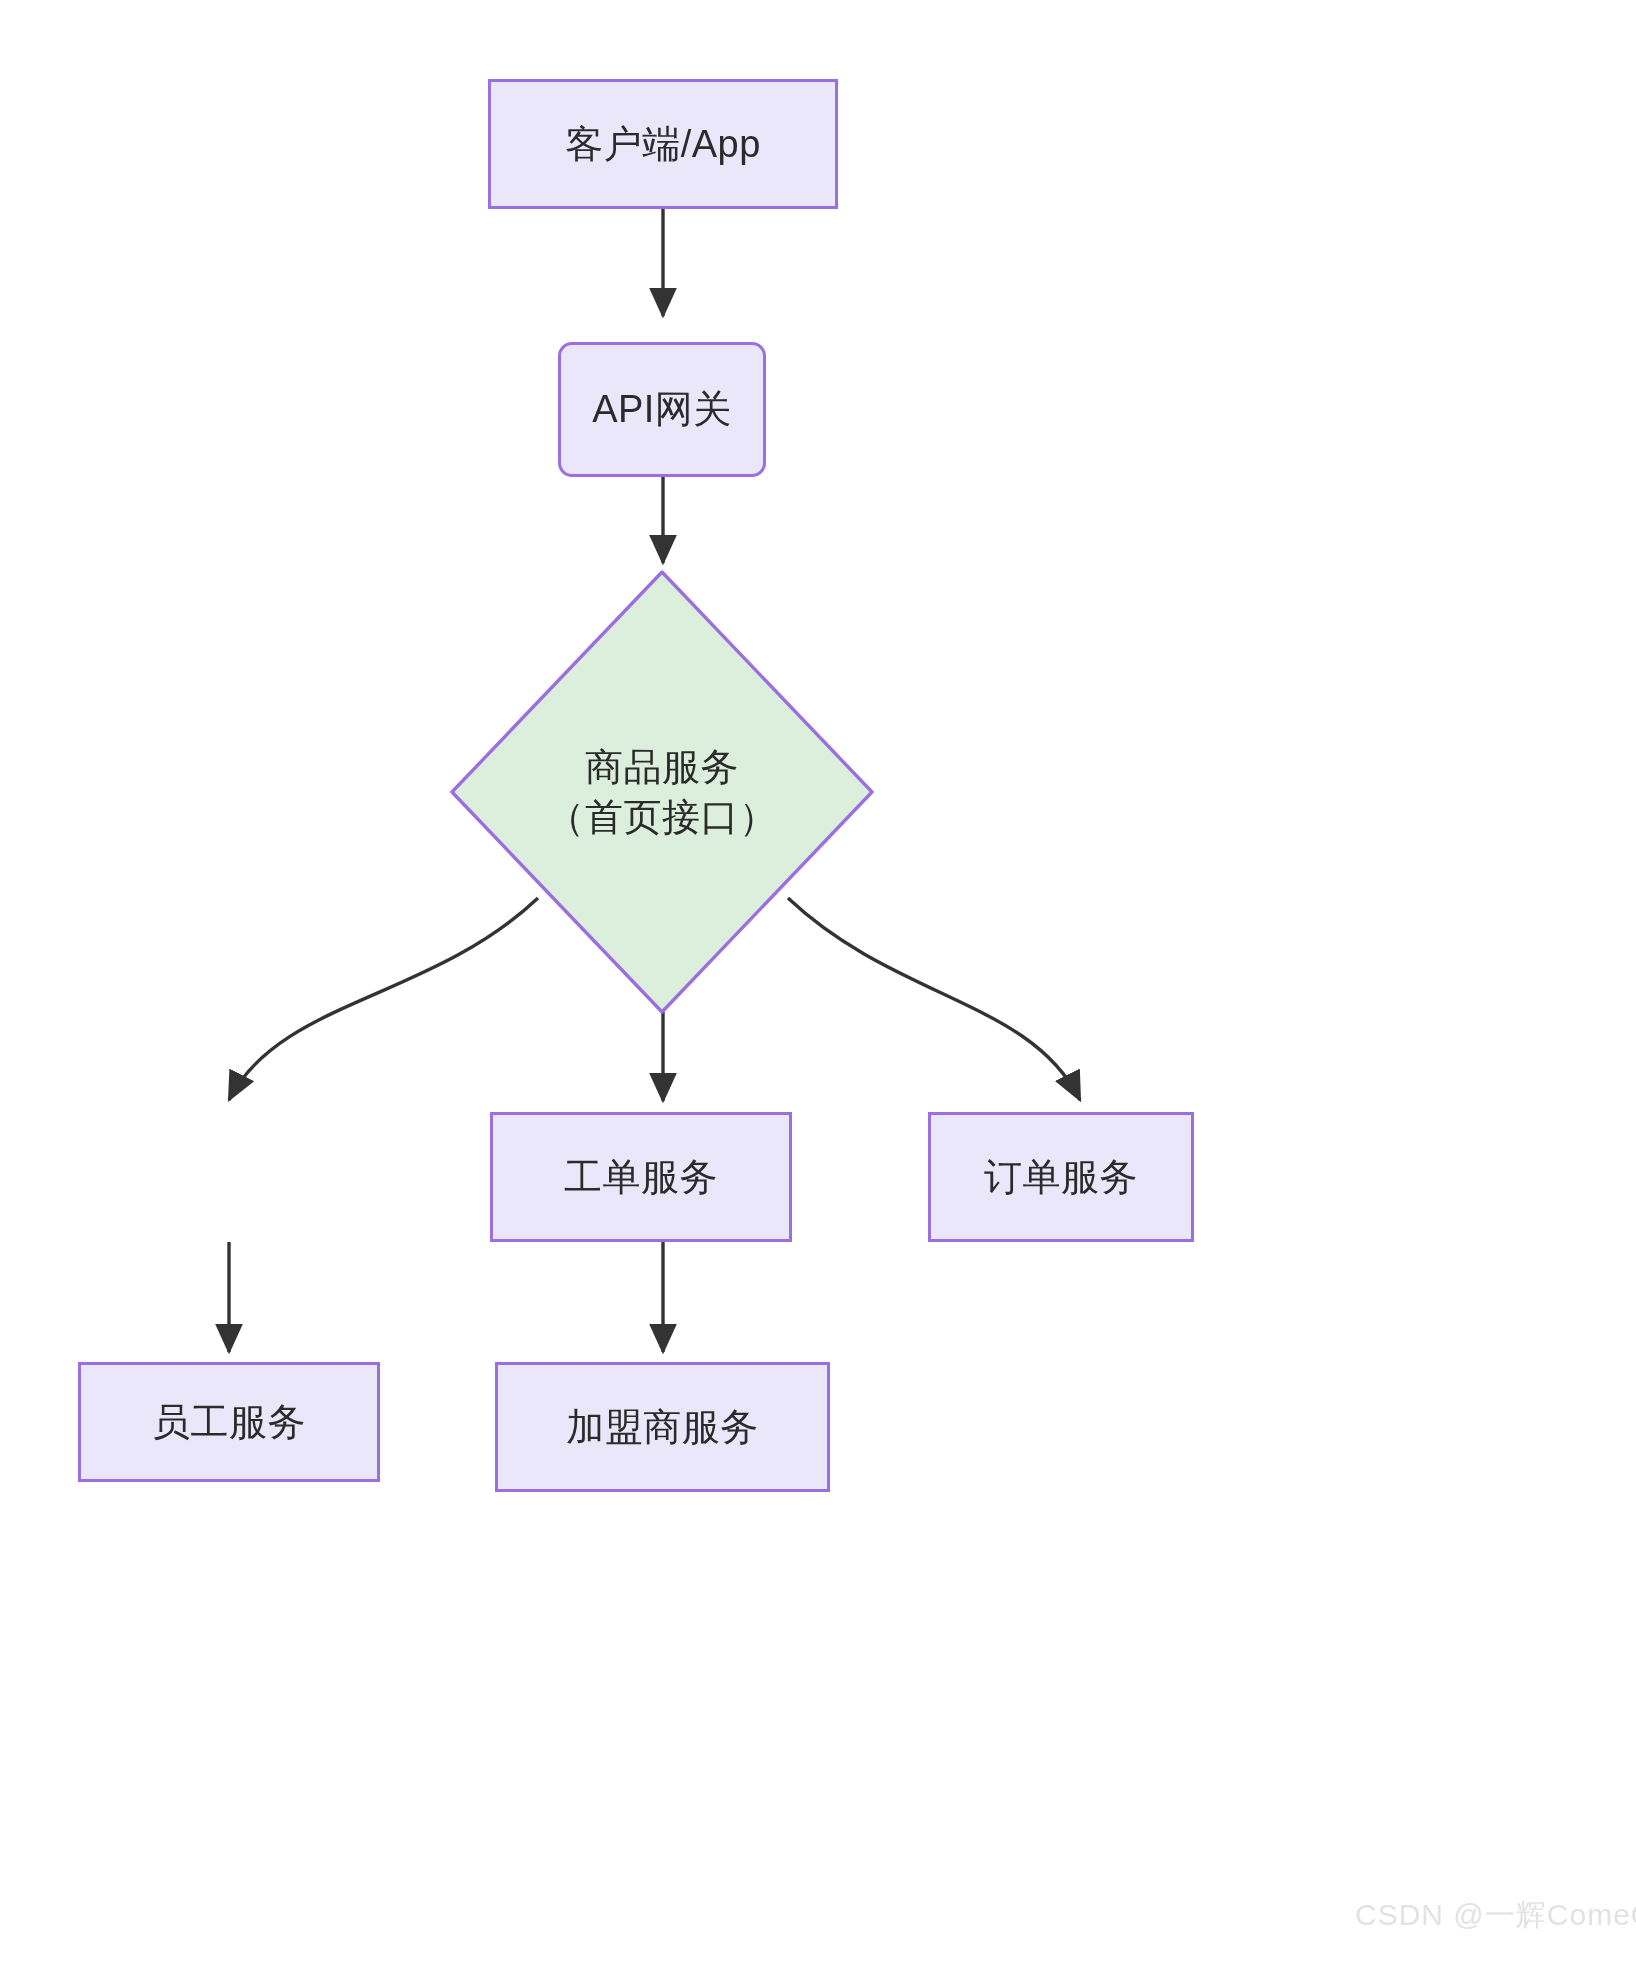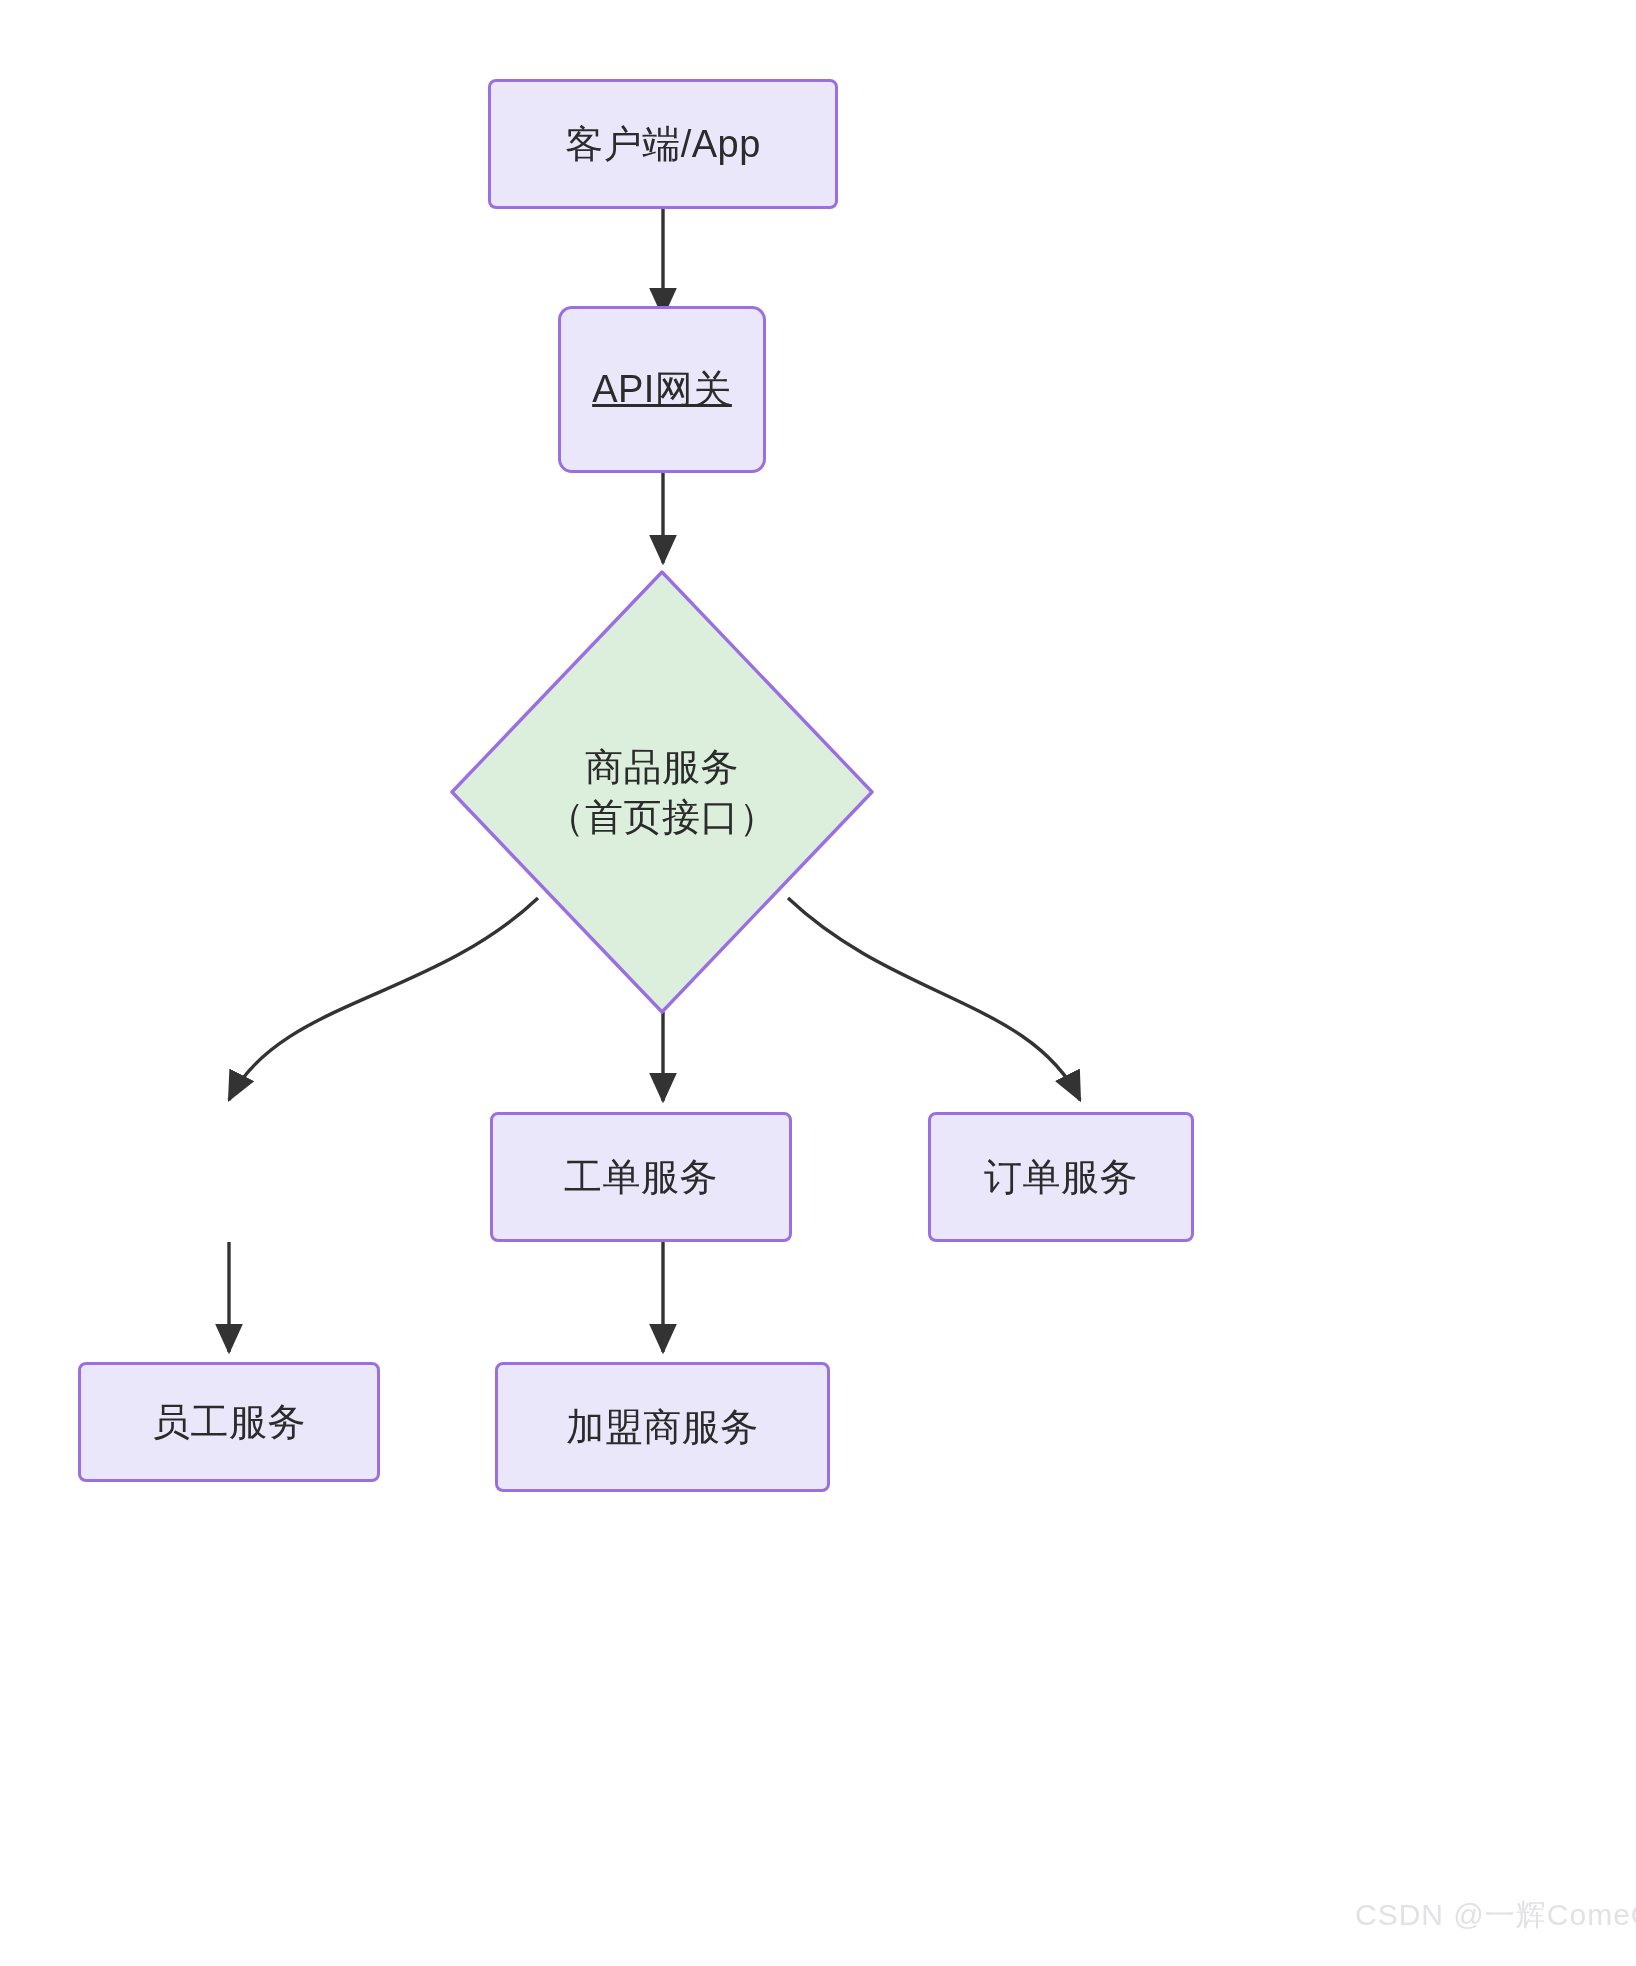--- a/index.html
+++ b/index.html
@@ -30,21 +30,20 @@
     box-sizing: border-box;
     display: flex;
     align-items: center;
     justify-content: center;
     text-align: center;
     color: #2b2b2b;
     font-size: 38px;
     line-height: 1.32;
     letter-spacing: 0.5px;
     z-index: 2;
-    border-radius: 8px;
   }
   .node-rect {
     background: #ebe7fb;
     border: 3px solid #9b6fe0;
   }
   .node-round {
     background: #ebe7fb;
     border: 3px solid #9b6fe0;
     border-radius: 14px;
   }
@@ -92,21 +91,21 @@
 
     <path d="M 663 1242 L 663 1352" stroke="#333333" stroke-width="3.4" fill="none" marker-end="url(#arrowhead)"></path>
 
     <polygon points="662,572 872,792 662,1012 452,792" fill="#dcefdc" stroke="#9b6fe0" stroke-width="3.4" stroke-linejoin="round"></polygon>
   </svg>
 
   <div class="node node-rect" style="left:488px; top:79px; width:350px; height:130px;">
     <span>客户端/App</span>
   </div>
 
-  <div class="node node-round" style="left:558px; top:306px; width:208px; height:167px;text-decoration:underline;">
+  <div class="node node-round" style="left:558px; top:342px; width:208px; height:135px;">
     <span>API网关</span>
   </div>
 
   <div class="node node-diamond" style="left:452px; top:572px; width:420px; height:440px;">
     <span class="diamond-label">商品服务
 （首页接口）</span>
   </div>
 
 
   <div class="node node-rect" style="left:490px; top:1112px; width:302px; height:130px;">

